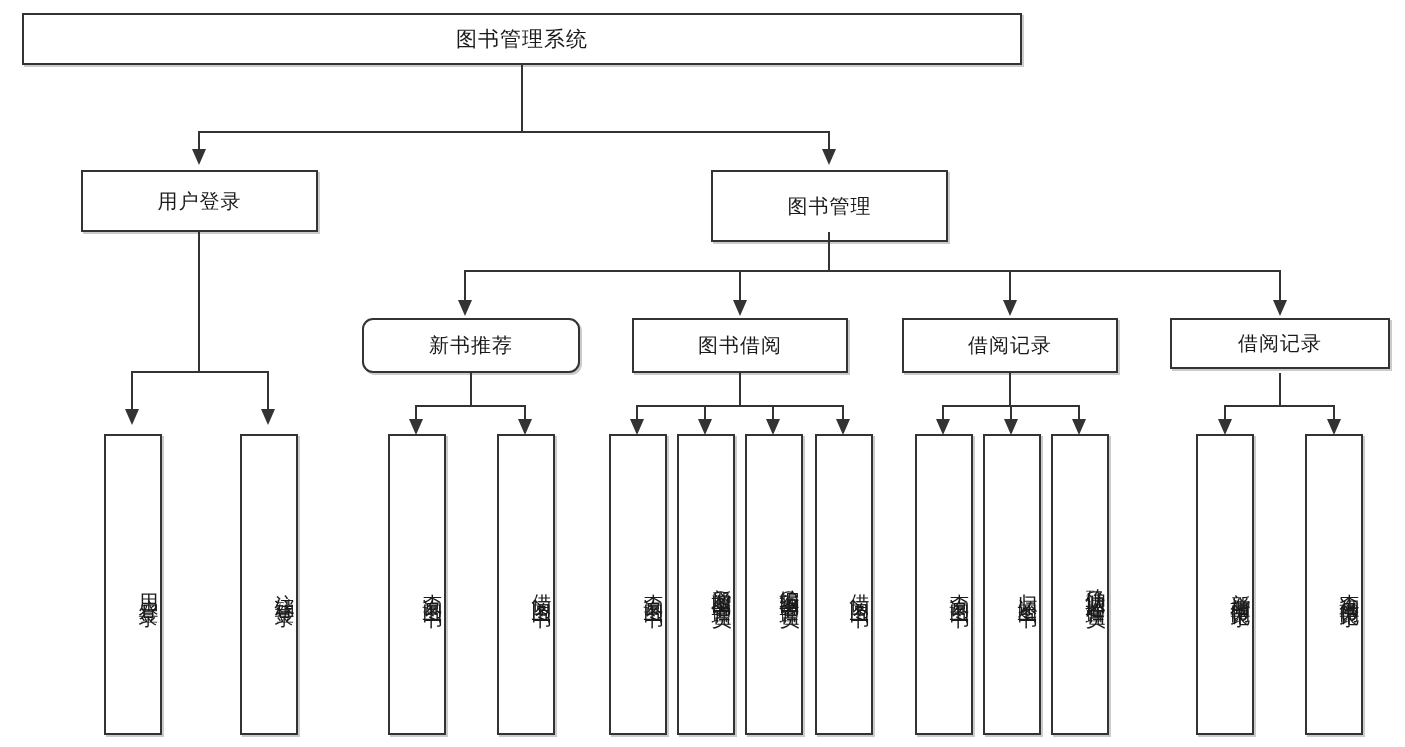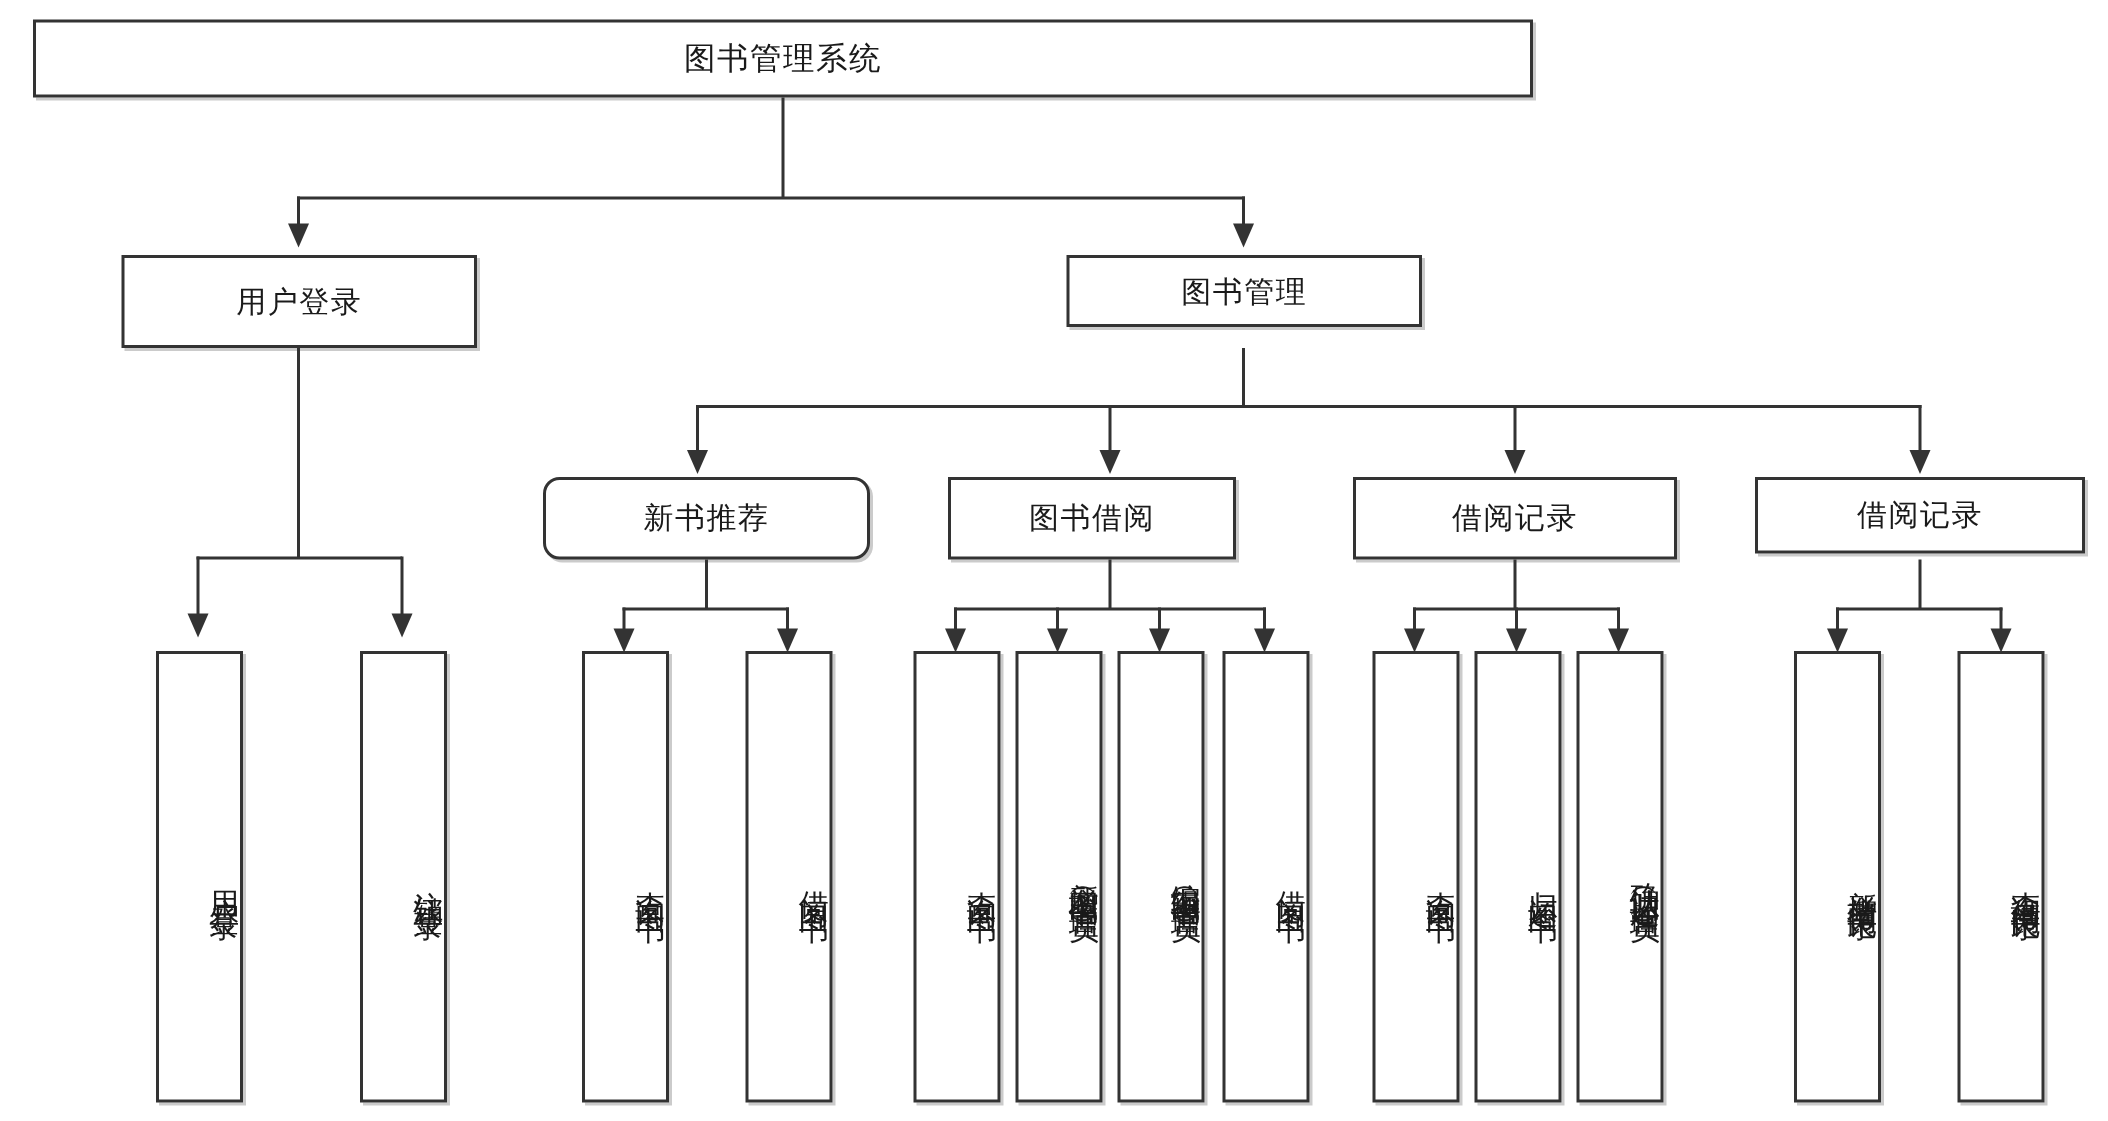--- a/index.html
+++ b/index.html
@@ -104,21 +104,21 @@
   <div class="hline" style="left:198px; top:131px; width:632px; height:2px;"></div>
   <div class="vline" style="left:198px; top:131px; width:2px; height:20px;"></div>
   <div class="arrow" style="left:192px; top:149px;"></div>
   <div class="vline" style="left:828px; top:131px; width:2px; height:20px;"></div>
   <div class="arrow" style="left:822px; top:149px;"></div>
 
   <div class="node lvl2" style="left:81px; top:170px; width:237px; height:62px;">
     <span class="node-label">用户登录</span>
   </div>
 
-  <div class="node lvl2" style="left:711px; top:170px; width:237px; height:48px;">
+  <div class="node lvl2" style="left:711px; top:170px; width:237px; height:72px;">
     <span class="node-label">图书管理</span>
   </div>
 
   <div class="vline" style="left:198px; top:232px; width:2px; height:140px;"></div>
   <div class="hline" style="left:131px; top:371px; width:137px; height:2px;"></div>
   <div class="vline" style="left:131px; top:371px; width:2px; height:40px;"></div>
   <div class="arrow" style="left:125px; top:409px;"></div>
   <div class="vline" style="left:267px; top:371px; width:2px; height:40px;"></div>
   <div class="arrow" style="left:261px; top:409px;"></div>
 
@@ -133,21 +133,21 @@
 
   <div class="vline" style="left:1009px; top:270px; width:2px; height:32px;"></div>
   <div class="arrow" style="left:1003px; top:300px;"></div>
 
   <div class="vline" style="left:1279px; top:270px; width:2px; height:32px;"></div>
   <div class="arrow" style="left:1273px; top:300px;"></div>
 
   <div class="node lvl3" style="left:362px; top:318px; width:218px; height:55px;border-radius:11px;">
     <span class="node-label">新书推荐</span>
   </div>
-  <div class="node lvl3" style="left:632px; top:318px; width:192px; height:55px;">
+  <div class="node lvl3" style="left:632px; top:318px; width:216px; height:55px;">
     <span class="node-label">图书借阅</span>
   </div>
   <div class="node lvl3" style="left:902px; top:318px; width:216px; height:55px;">
     <span class="node-label">借阅记录</span>
   </div>
   <div class="node lvl3" style="left:1170px; top:318px; width:220px; height:51px;">
     <span class="node-label">借阅记录</span>
   </div>
 
   <div class="vline" style="left:470px; top:373px; width:2px; height:33px;"></div>

